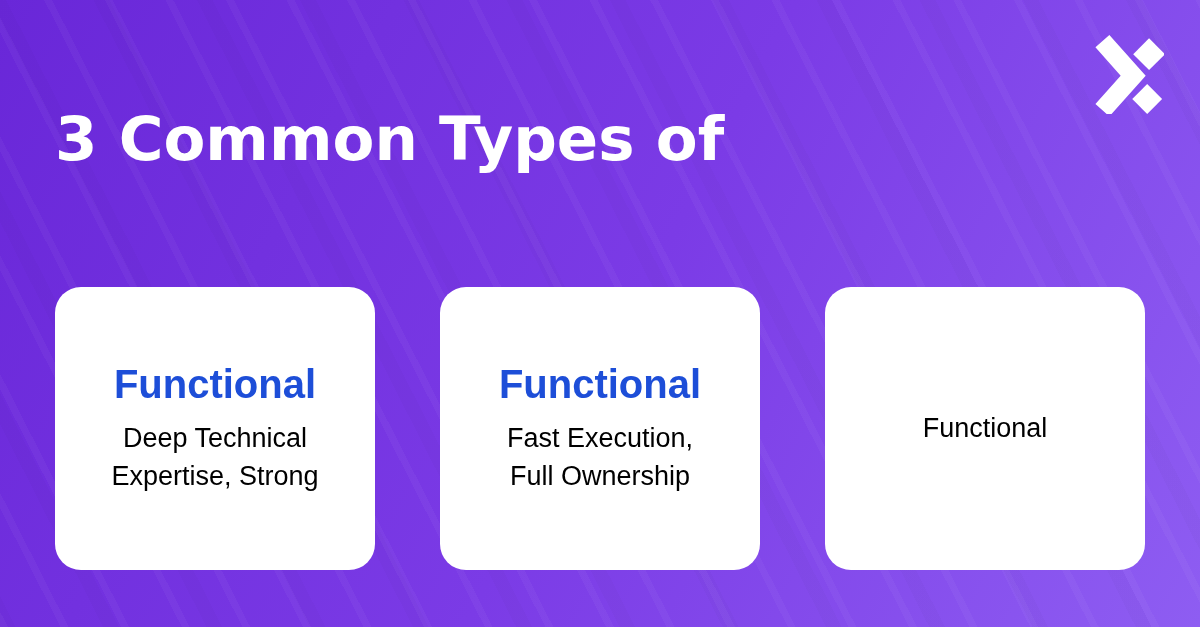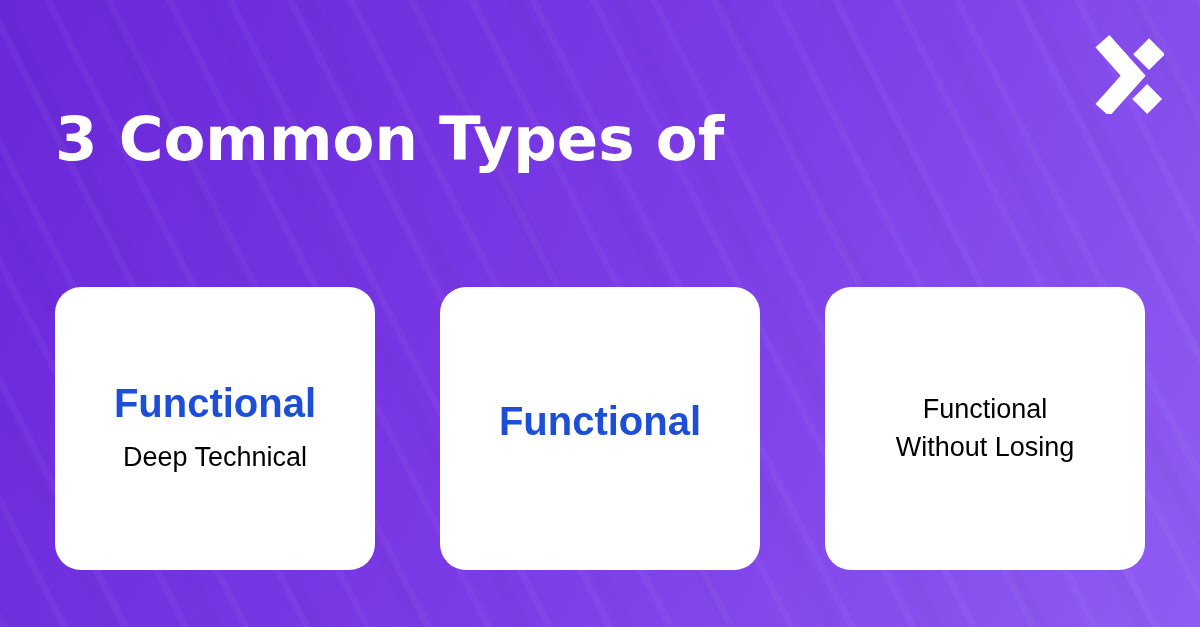--- a/index.html
+++ b/index.html
@@ -103,30 +103,34 @@
   </svg>
 
   <div class="cards">
 
     <div class="card">
       <div class="card-heading">
         <span class="heading-line">Functional</span>
       </div>
       <div class="card-desc">
         <span class="desc-line">Deep Technical</span>
+        <span class="desc-line">Expertise, Strong</span>
       </div>
     </div>
 
     <div class="card">
       <div class="card-heading">
         <span class="heading-line">Functional</span>
       </div>
+      <div class="card-desc">
+        <span class="desc-line">Fast Execution,</span>
+        <span class="desc-line">Full Ownership</span>
+      </div>
     </div>
 
     <div class="card">
       <div class="card-desc">
         <span class="desc-line">Functional</span>
-        <span class="desc-line">Without Losing</span>
       </div>
     </div>
 
   </div>
 </div>
 
 </body></html>

